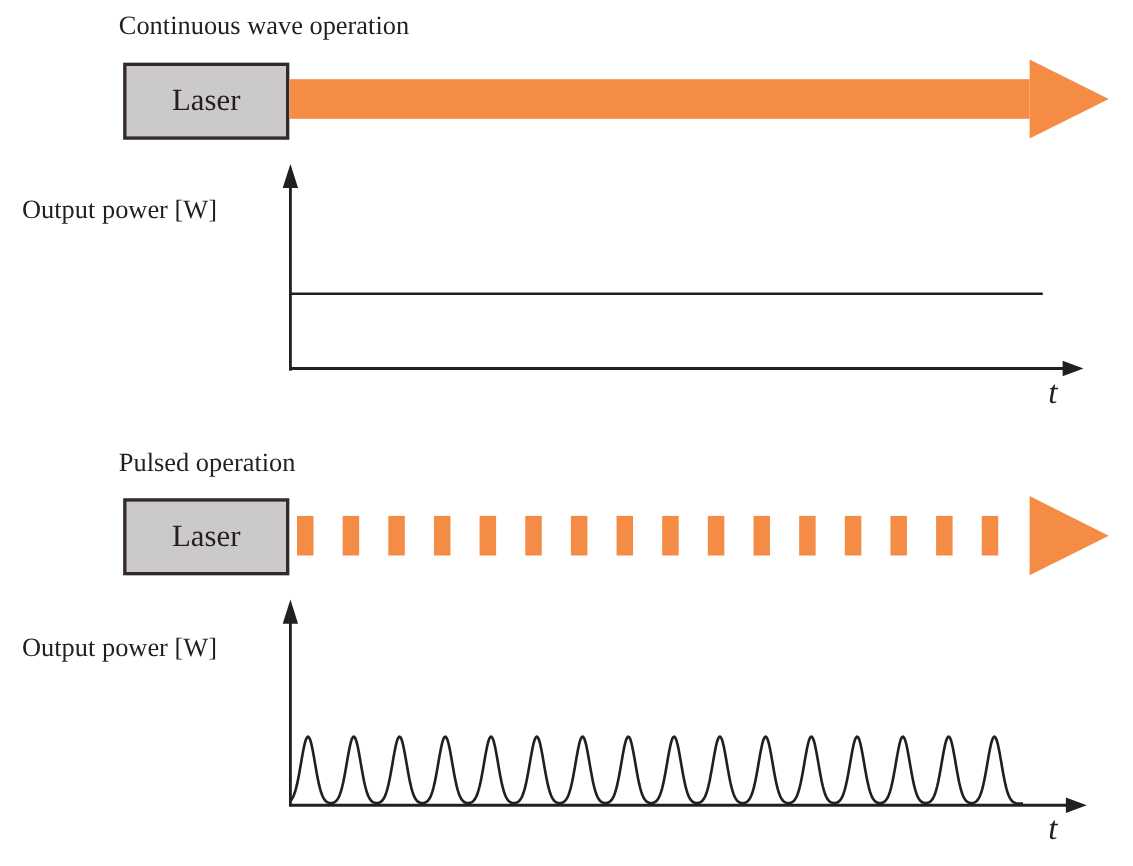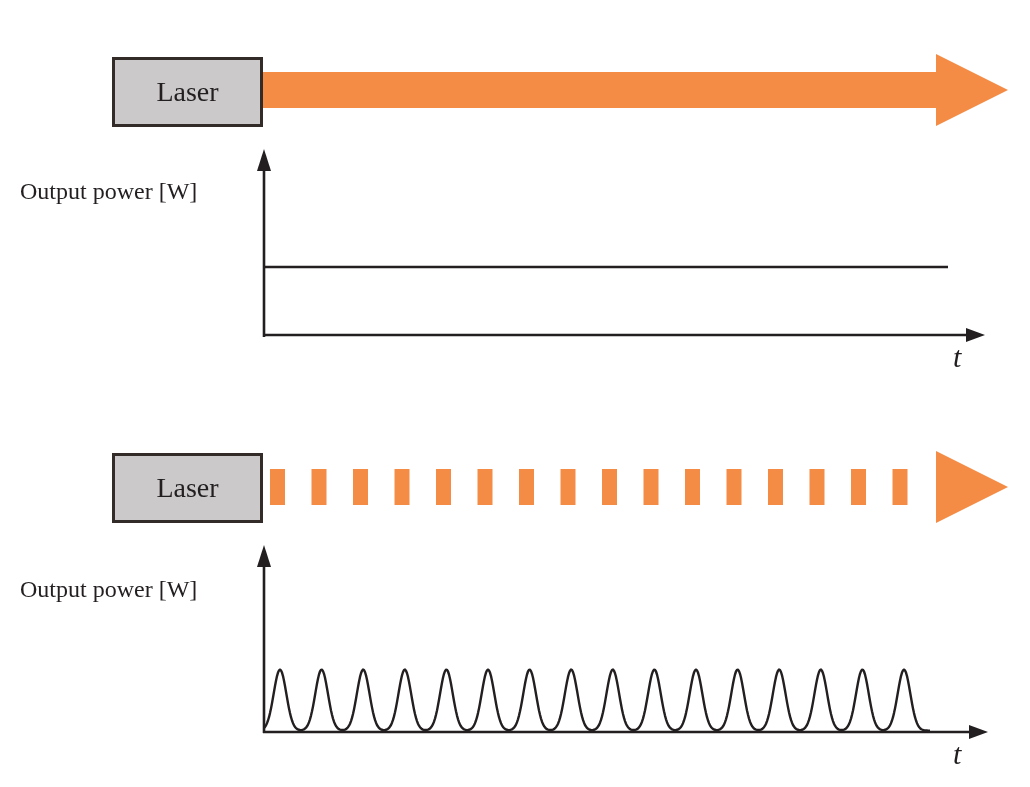--- a/index.html
+++ b/index.html
@@ -53,20 +53,21 @@
   #pulsed-beam   { left: 240px; top: 445px; }
   #pulsed-ylabel { left: 20px;  top: 554px; }
   #pulsed-graph  { left: 240px; top: 535px; }
   #pulsed-xlabel { left: 953px; top: 737px; }
 </style>
 </head>
 <body>
 
 <div id="canvas" style="color: rgb(35, 31, 32);">
 
+  <div class="sec-title" id="cw-title">Continuous wave operation</div>
 
   <div class="laser-box" id="cw-laser" style="background: rgb(203, 201, 201); border-color: rgb(51, 43, 40);">
     <span class="laser-label">Laser</span>
   </div>
 
   <svg class="beam-svg" id="cw-beam" width="770" height="84" viewBox="0 0 770 84">
     <rect x="23" y="24" width="673" height="36" fill="#f48c46"></rect>
     <polygon points="696,6 696,78 768,42" fill="#f48c46"></polygon>
   </svg>
 
@@ -75,20 +76,21 @@
   <svg class="graph-svg" id="cw-graph" width="770" height="245" viewBox="0 0 770 245">
     <line x1="24" y1="22" x2="24" y2="192" stroke="#231f20" stroke-width="2.6"></line>
     <polygon points="24,4 17,26 31,26" fill="#231f20"></polygon>
     <line x1="23" y1="190" x2="728" y2="190" stroke="#231f20" stroke-width="2.6"></line>
     <polygon points="745,190 726,183 726,197" fill="#231f20"></polygon>
     <line x1="24" y1="122" x2="708" y2="122" stroke="#231f20" stroke-width="2.4"></line>
   </svg>
 
   <div class="t-label" id="cw-xlabel">t</div>
 
+  <div class="sec-title" id="pulsed-title">Pulsed operation</div>
 
   <div class="laser-box" id="pulsed-laser" style="background: rgb(203, 201, 201); border-color: rgb(51, 43, 40);">
     <span class="laser-label">Laser</span>
   </div>
 
   <svg class="beam-svg" id="pulsed-beam" width="770" height="84" viewBox="0 0 770 84">
     <g id="dash-group">
         <rect x="30.0" y="24" width="15" height="36" fill="#f48c46"></rect>
         <rect x="71.5" y="24" width="15" height="36" fill="#f48c46"></rect>
         <rect x="113.0" y="24" width="15" height="36" fill="#f48c46"></rect>

